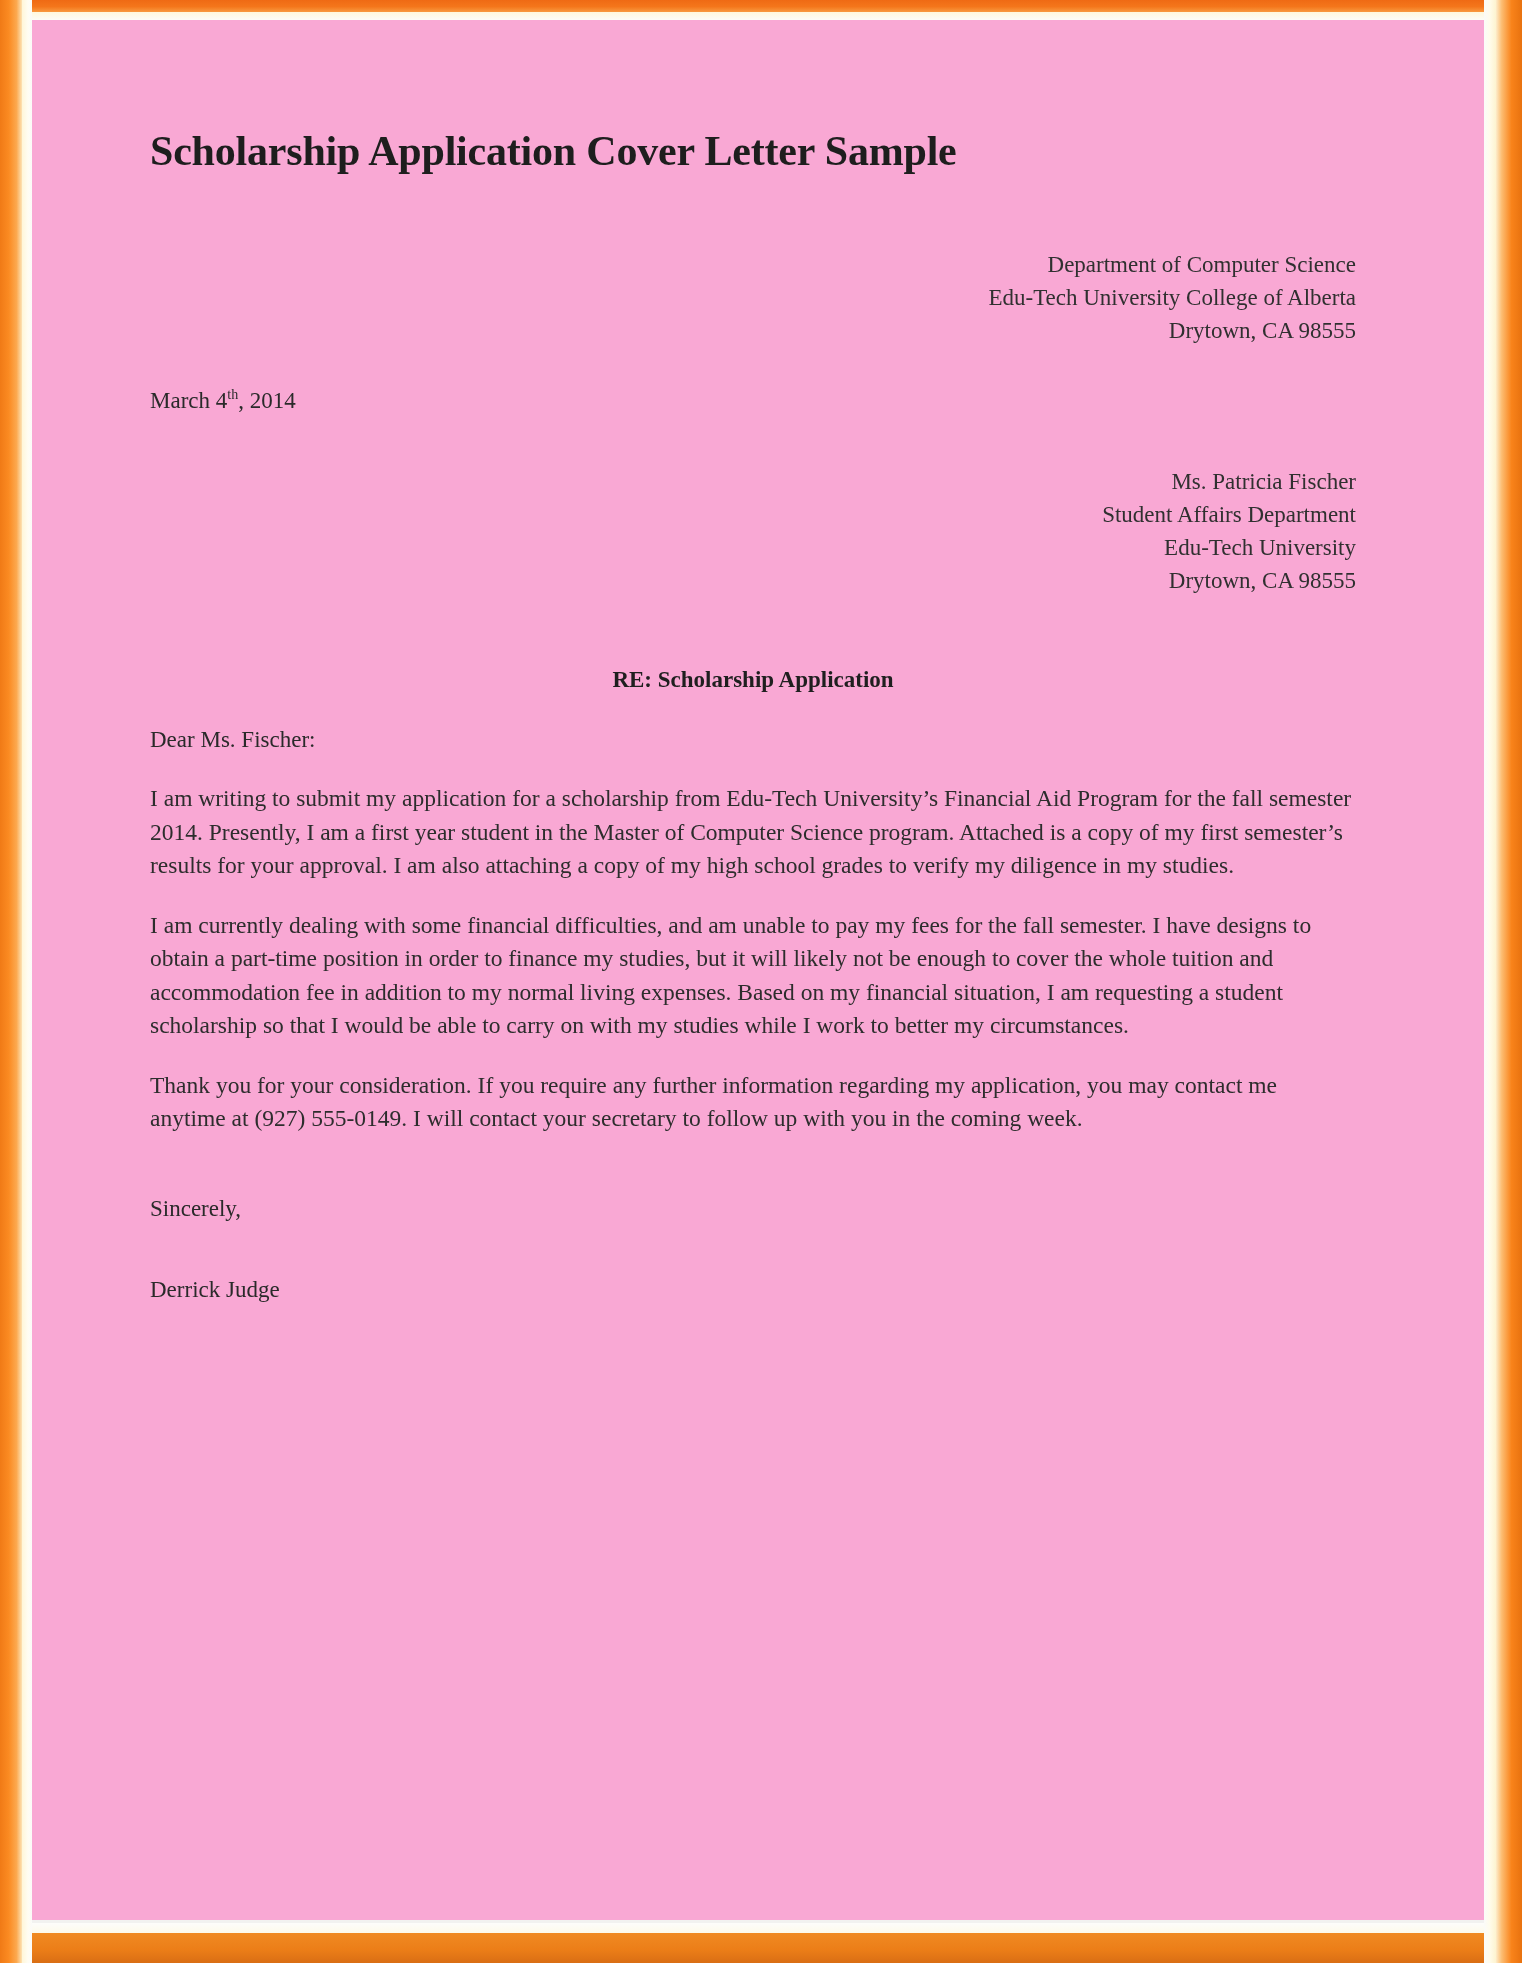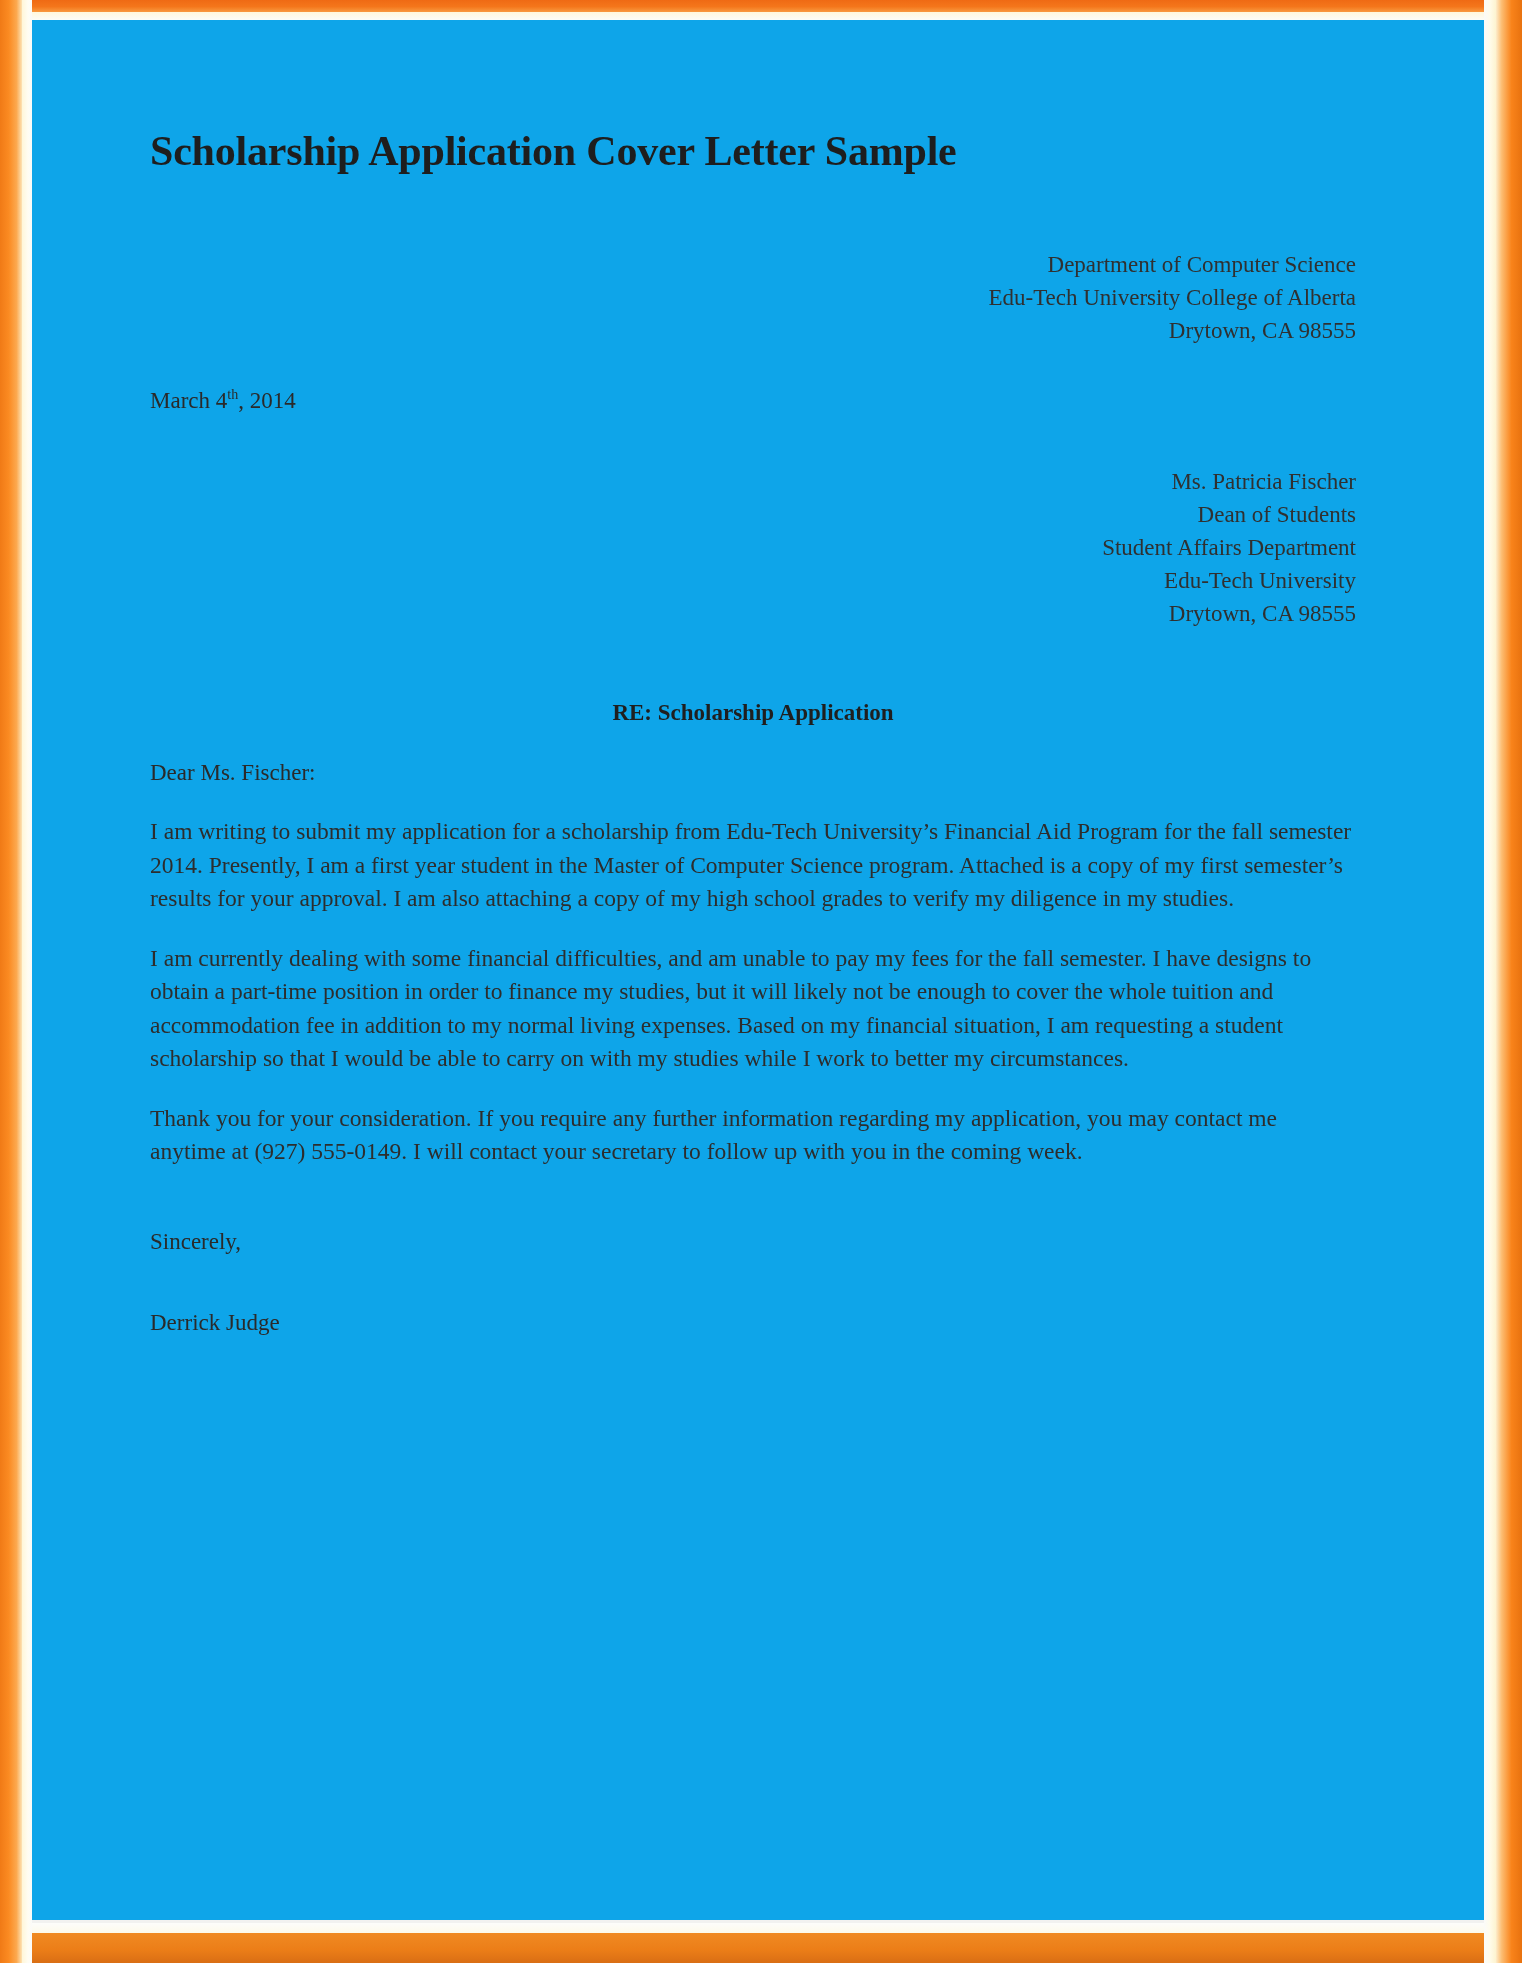--- a/index.html
+++ b/index.html
@@ -45,21 +45,21 @@
   .edge-bottom-inner{ bottom: 30px; left: 0; width: 1522px; height: 10px;
                  background: linear-gradient(to top, #fdfaea 0%, #fdfdfb 100%); }
 
   
   .paper {
     position: absolute;
     top: 20px;
     left: 32px;
     width: 1452px;
     height: 1900px;
-    background: #0ea5e9;
+    background: #f9a8d4;
     box-sizing: border-box;
     text-decoration: underline;
   }
 
   .letter {
     position: absolute;
     top: 0;
     left: 0;
     width: 1452px;
     padding: 108px 128px 0 118px;
@@ -139,21 +139,20 @@
       <div class="block sender-block">
         <span class="line">Department of Computer Science</span>
         <span class="line">Edu-Tech University College of Alberta</span>
         <span class="line">Drytown, CA 98555</span>
       </div>
 
       <div class="date-block"><span>March 4</span><sup>th</sup><span>, 2014</span></div>
 
       <div class="block recipient-block">
         <span class="line">Ms. Patricia Fischer</span>
-        <span class="line">Dean of Students</span>
         <span class="line">Student Affairs Department</span>
         <span class="line">Edu-Tech University</span>
         <span class="line">Drytown, CA 98555</span>
       </div>
 
       <div class="re-line">RE: Scholarship Application</div>
 
       <div class="salutation">Dear Ms. Fischer:</div>
 
       <p class="body-para">I am writing to submit my application for a scholarship from Edu-Tech University’s Financial Aid Program for the fall semester 2014.  Presently, I am a first year student in the Master of Computer Science program. Attached is a copy of my first semester’s results for your approval. I am also attaching a copy of my high school grades to verify my diligence in my studies.</p>

